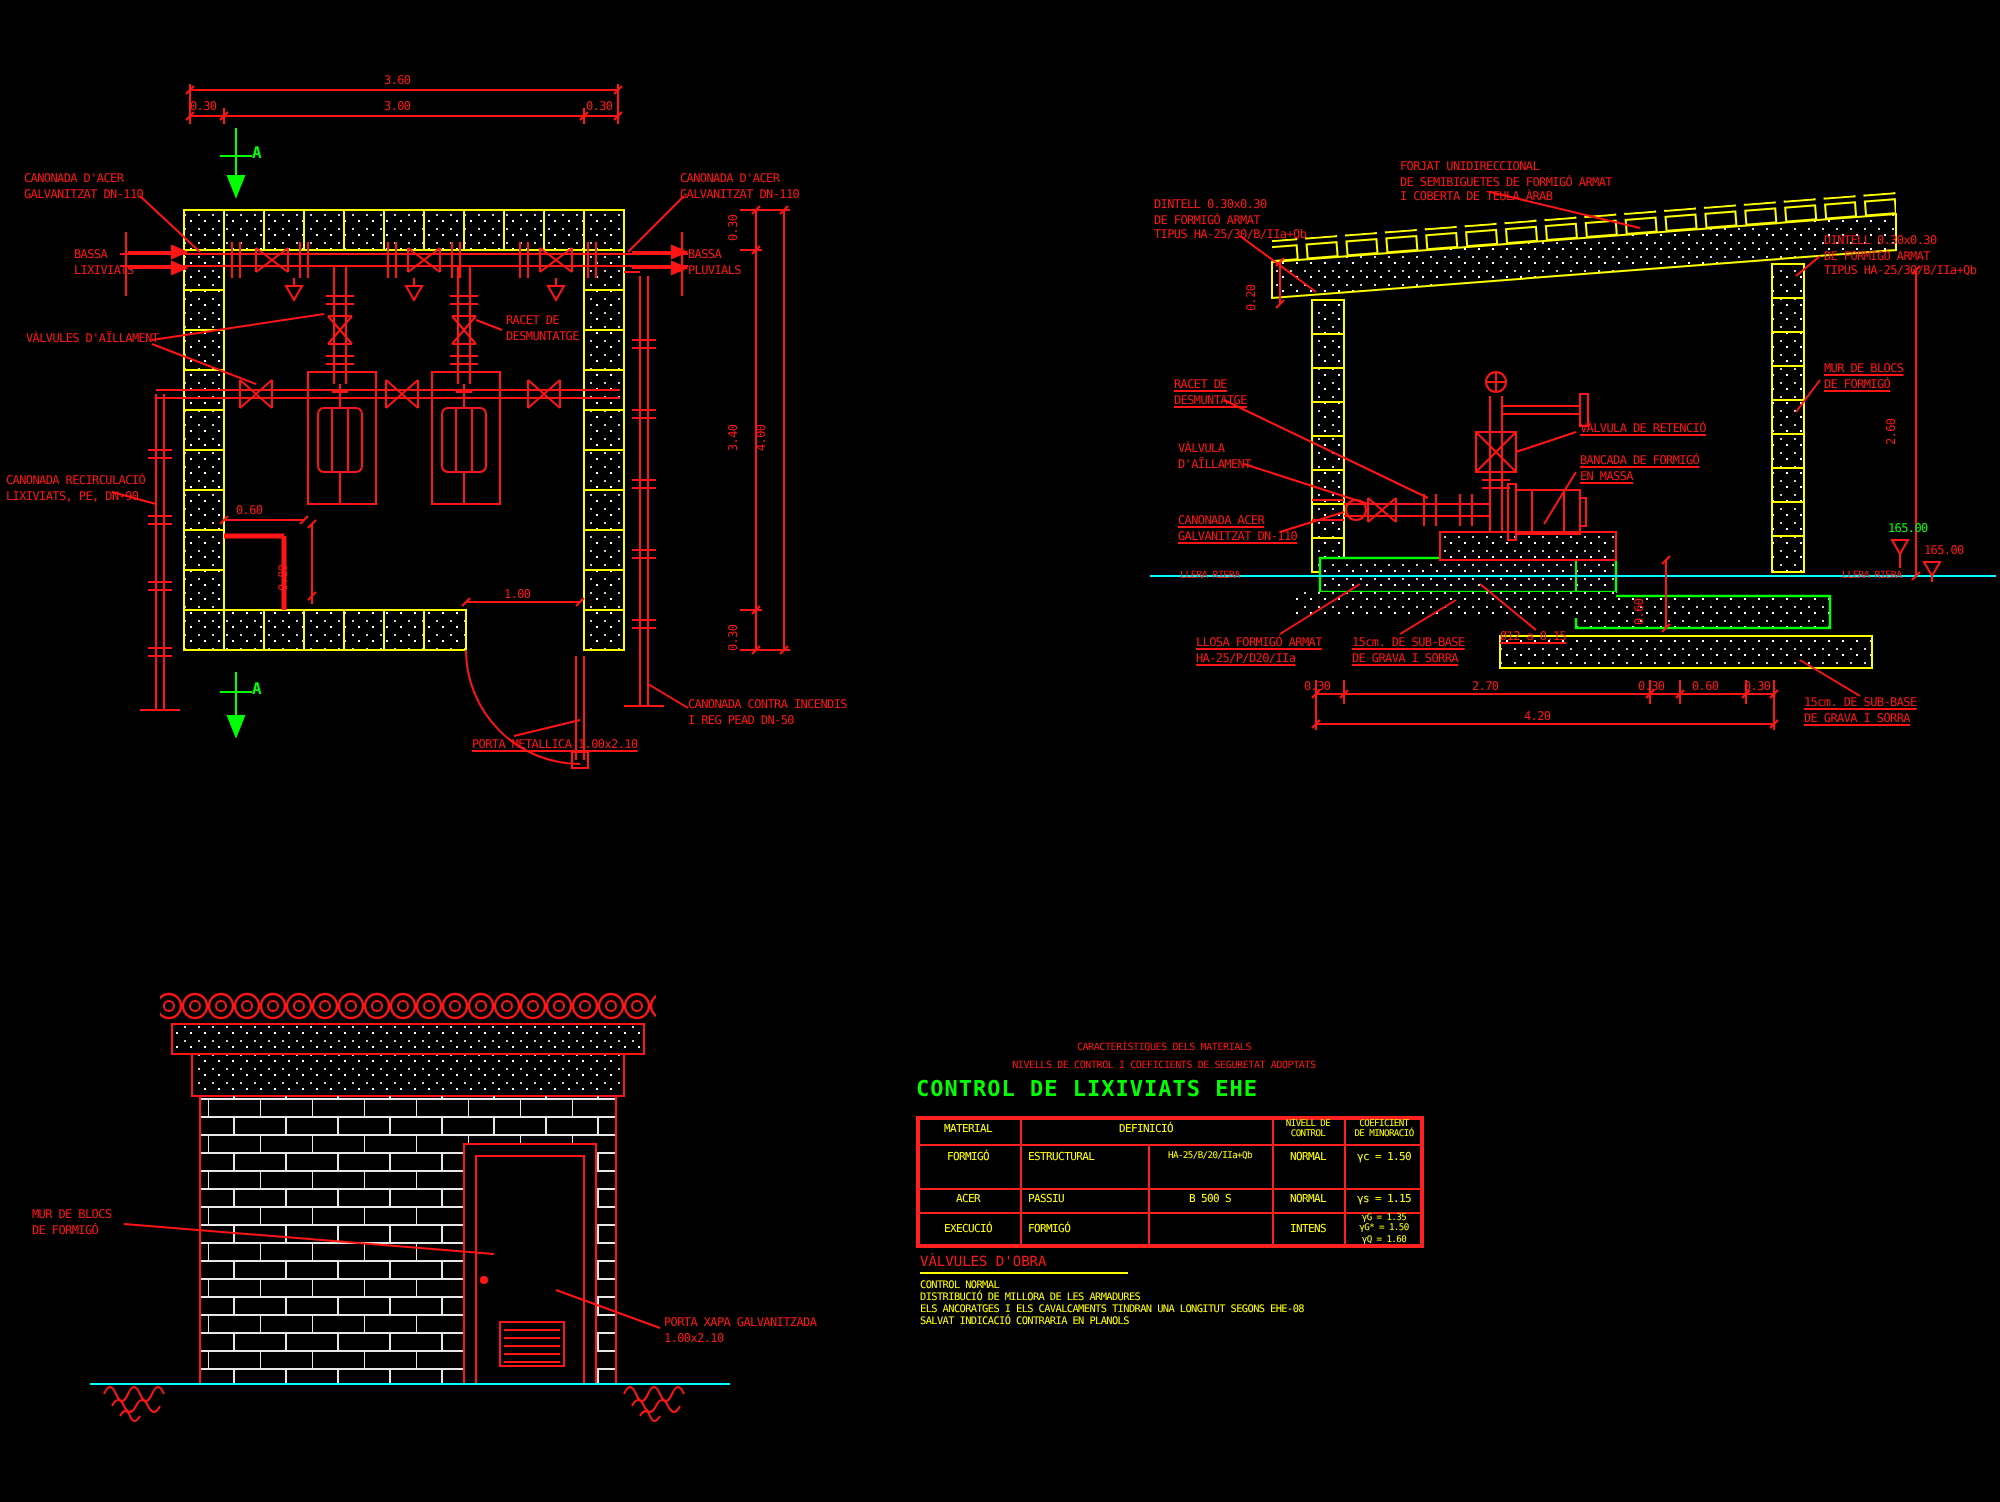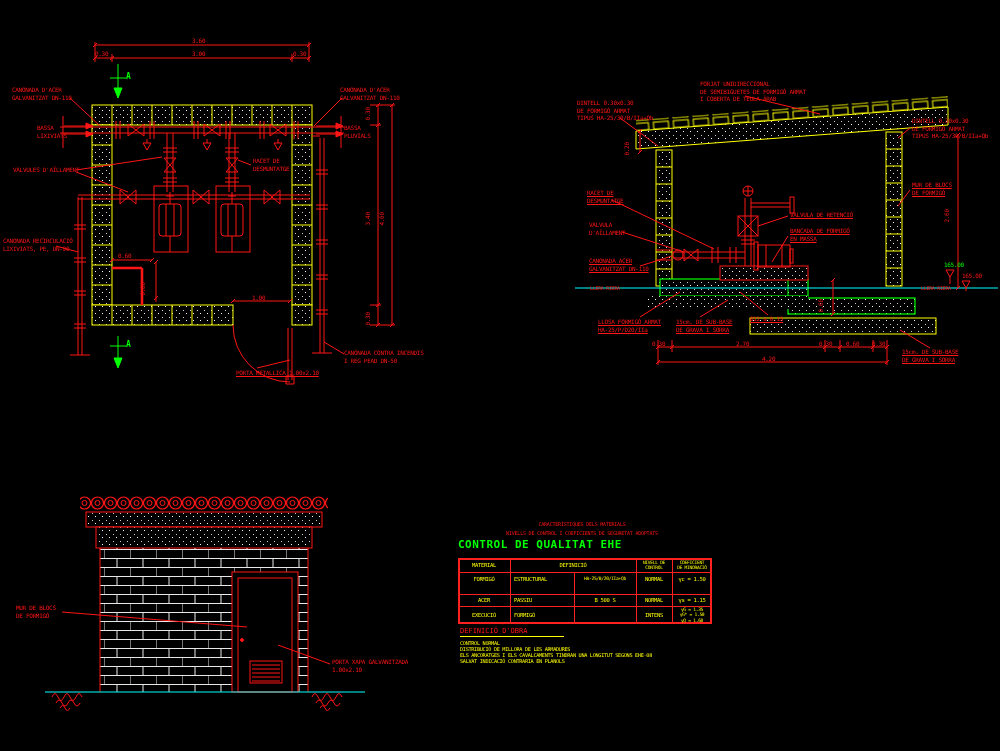--- a/index.html
+++ b/index.html
@@ -296,21 +296,21 @@
 <div class="lbl rot" style="left:824px;top:305px">0.60</div>
 <div class="lbl rot" style="left:630px;top:148px">0.20</div>
 
 <div class="lbl" style="left:16px;top:604px">MUR DE BLOCS
 DE FORMIGÓ</div>
 <div class="lbl" style="left:332px;top:658px">PORTA XAPA GALVANITZADA
 1.00x2.10</div>
 
 <div class="qsub" style="left:455px;top:521px;width:254px">CARACTERÍSTIQUES DELS MATERIALS</div>
 <div class="qsub" style="left:440px;top:530px;width:284px">NIVELLS DE CONTROL I COEFICIENTS DE SEGURETAT ADOPTATS</div>
-<div class="qtitle" style="left:458px;top:538px">CONTROL DE QUALITAT EHE</div>
+<div class="qtitle" style="left:458px;top:538px">CONTROL DE LIXIVIATS EHE</div>
 
 <div class="qtable">
 
   <div class="gl" style="left:0;top:0;width:254px;height:2px"></div>
   <div class="gl" style="left:0;top:64px;width:254px;height:2px"></div>
   <div class="gl" style="left:0;top:0;width:2px;height:66px"></div>
   <div class="gl" style="left:252px;top:0;width:2px;height:66px"></div>
   <div class="gl" style="left:0;top:14px;width:254px;height:1px"></div>
   <div class="gl" style="left:0;top:36px;width:254px;height:1px"></div>
   <div class="gl" style="left:0;top:48px;width:254px;height:1px"></div>
@@ -340,19 +340,19 @@
 
   <div class="qcell" style="left:0;top:48px;width:52px;height:18px">EXECUCIÓ</div>
   <div class="qcell left" style="left:52px;top:48px;width:64px;height:18px">FORMIGÓ</div>
   <div class="qcell" style="left:116px;top:48px;width:62px;height:18px"></div>
   <div class="qcell" style="left:178px;top:48px;width:36px;height:18px">INTENS</div>
   <div class="qcell tiny" style="left:214px;top:48px;width:40px;height:18px">γG = 1.35
 γG* = 1.50
 γQ = 1.60</div>
 </div>
 
-<div class="ntitle" style="left:460px;top:627px;width:104px">DEFINICIÓ D'OBRA</div>
+<div class="ntitle" style="left:460px;top:627px;width:104px">VÀLVULES D'OBRA</div>
 <div class="nline" style="left:460px;top:640px">CONTROL NORMAL</div>
 <div class="nline" style="left:460px;top:646px">DISTRIBUCIÓ DE MILLORA DE LES ARMADURES</div>
 <div class="nline" style="left:460px;top:652px">ELS ANCORATGES I ELS CAVALCAMENTS TINDRAN UNA LONGITUT SEGONS EHE-08</div>
 <div class="nline" style="left:460px;top:658px">SALVAT INDICACIÓ CONTRARIA EN PLANOLS</div>
 
 </div>
 
 </body></html>

